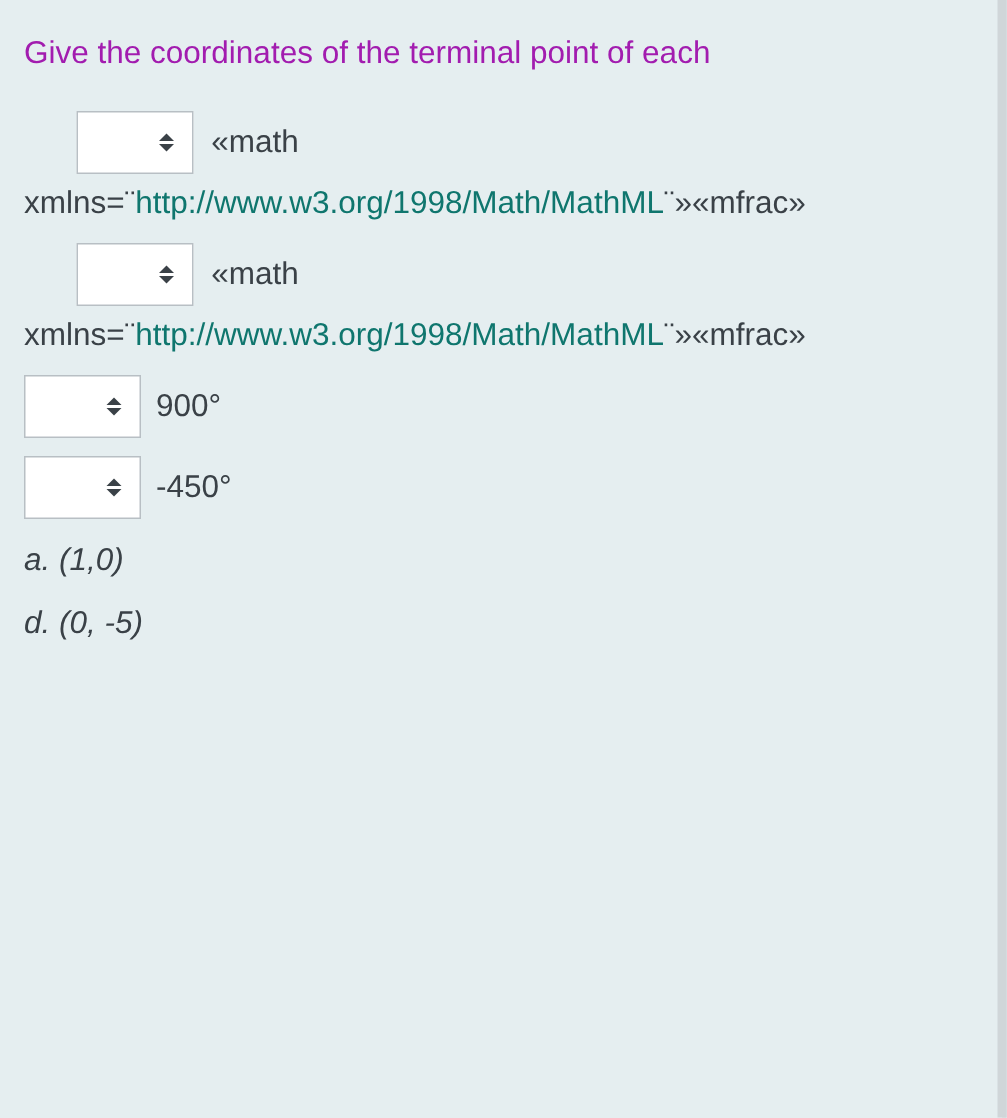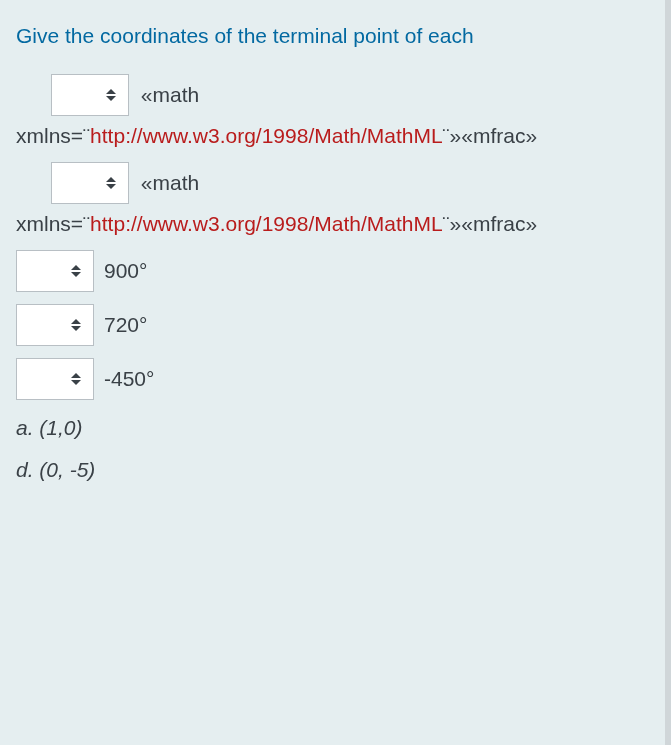--- a/index.html
+++ b/index.html
@@ -27,21 +27,21 @@
       position: absolute;
       right: 0;
       top: 0;
       width: 6px;
       height: 100%;
       background: #d0d6d9;
     }
     .question-text {
       line-height: 1.5;
       margin-bottom: 22px;
-      color: #0369a1;
+      color: #a21caf;
     }
     .math-row {
       margin-bottom: 8px;
       padding-left: 35px;
     }
     .dropdown {
       display: inline-block;
       vertical-align: middle;
       width: 78px;
       height: 42px;
@@ -78,21 +78,21 @@
       vertical-align: middle;
       color: #3a4147;
     }
     .xmlns-line {
       margin-top: 6px;
       margin-bottom: 14px;
       white-space: nowrap;
       color: #3a4147;
     }
     .url-link {
-      color: #b91c1c;
+      color: #0f766e;
     }
     .simple-row {
       display: flex;
       align-items: center;
       margin-bottom: 12px;
     }
     .simple-row .label-text {
       margin-left: 4px;
     }
     .answers {
@@ -138,29 +138,20 @@
   <div class="simple-row">
     <div class="dropdown">
       <div class="dropdown-arrows">
         <div class="arrow-up"></div>
         <div class="arrow-down"></div>
       </div>
     </div>
     <span class="label-text">900°</span>
   </div>
 
-  <div class="simple-row">
-    <div class="dropdown">
-      <div class="dropdown-arrows">
-        <div class="arrow-up"></div>
-        <div class="arrow-down"></div>
-      </div>
-    </div>
-    <span class="label-text">720°</span>
-  </div>
 
   <div class="simple-row">
     <div class="dropdown">
       <div class="dropdown-arrows">
         <div class="arrow-up"></div>
         <div class="arrow-down"></div>
       </div>
     </div>
     <span class="label-text">-450°</span>
   </div>

